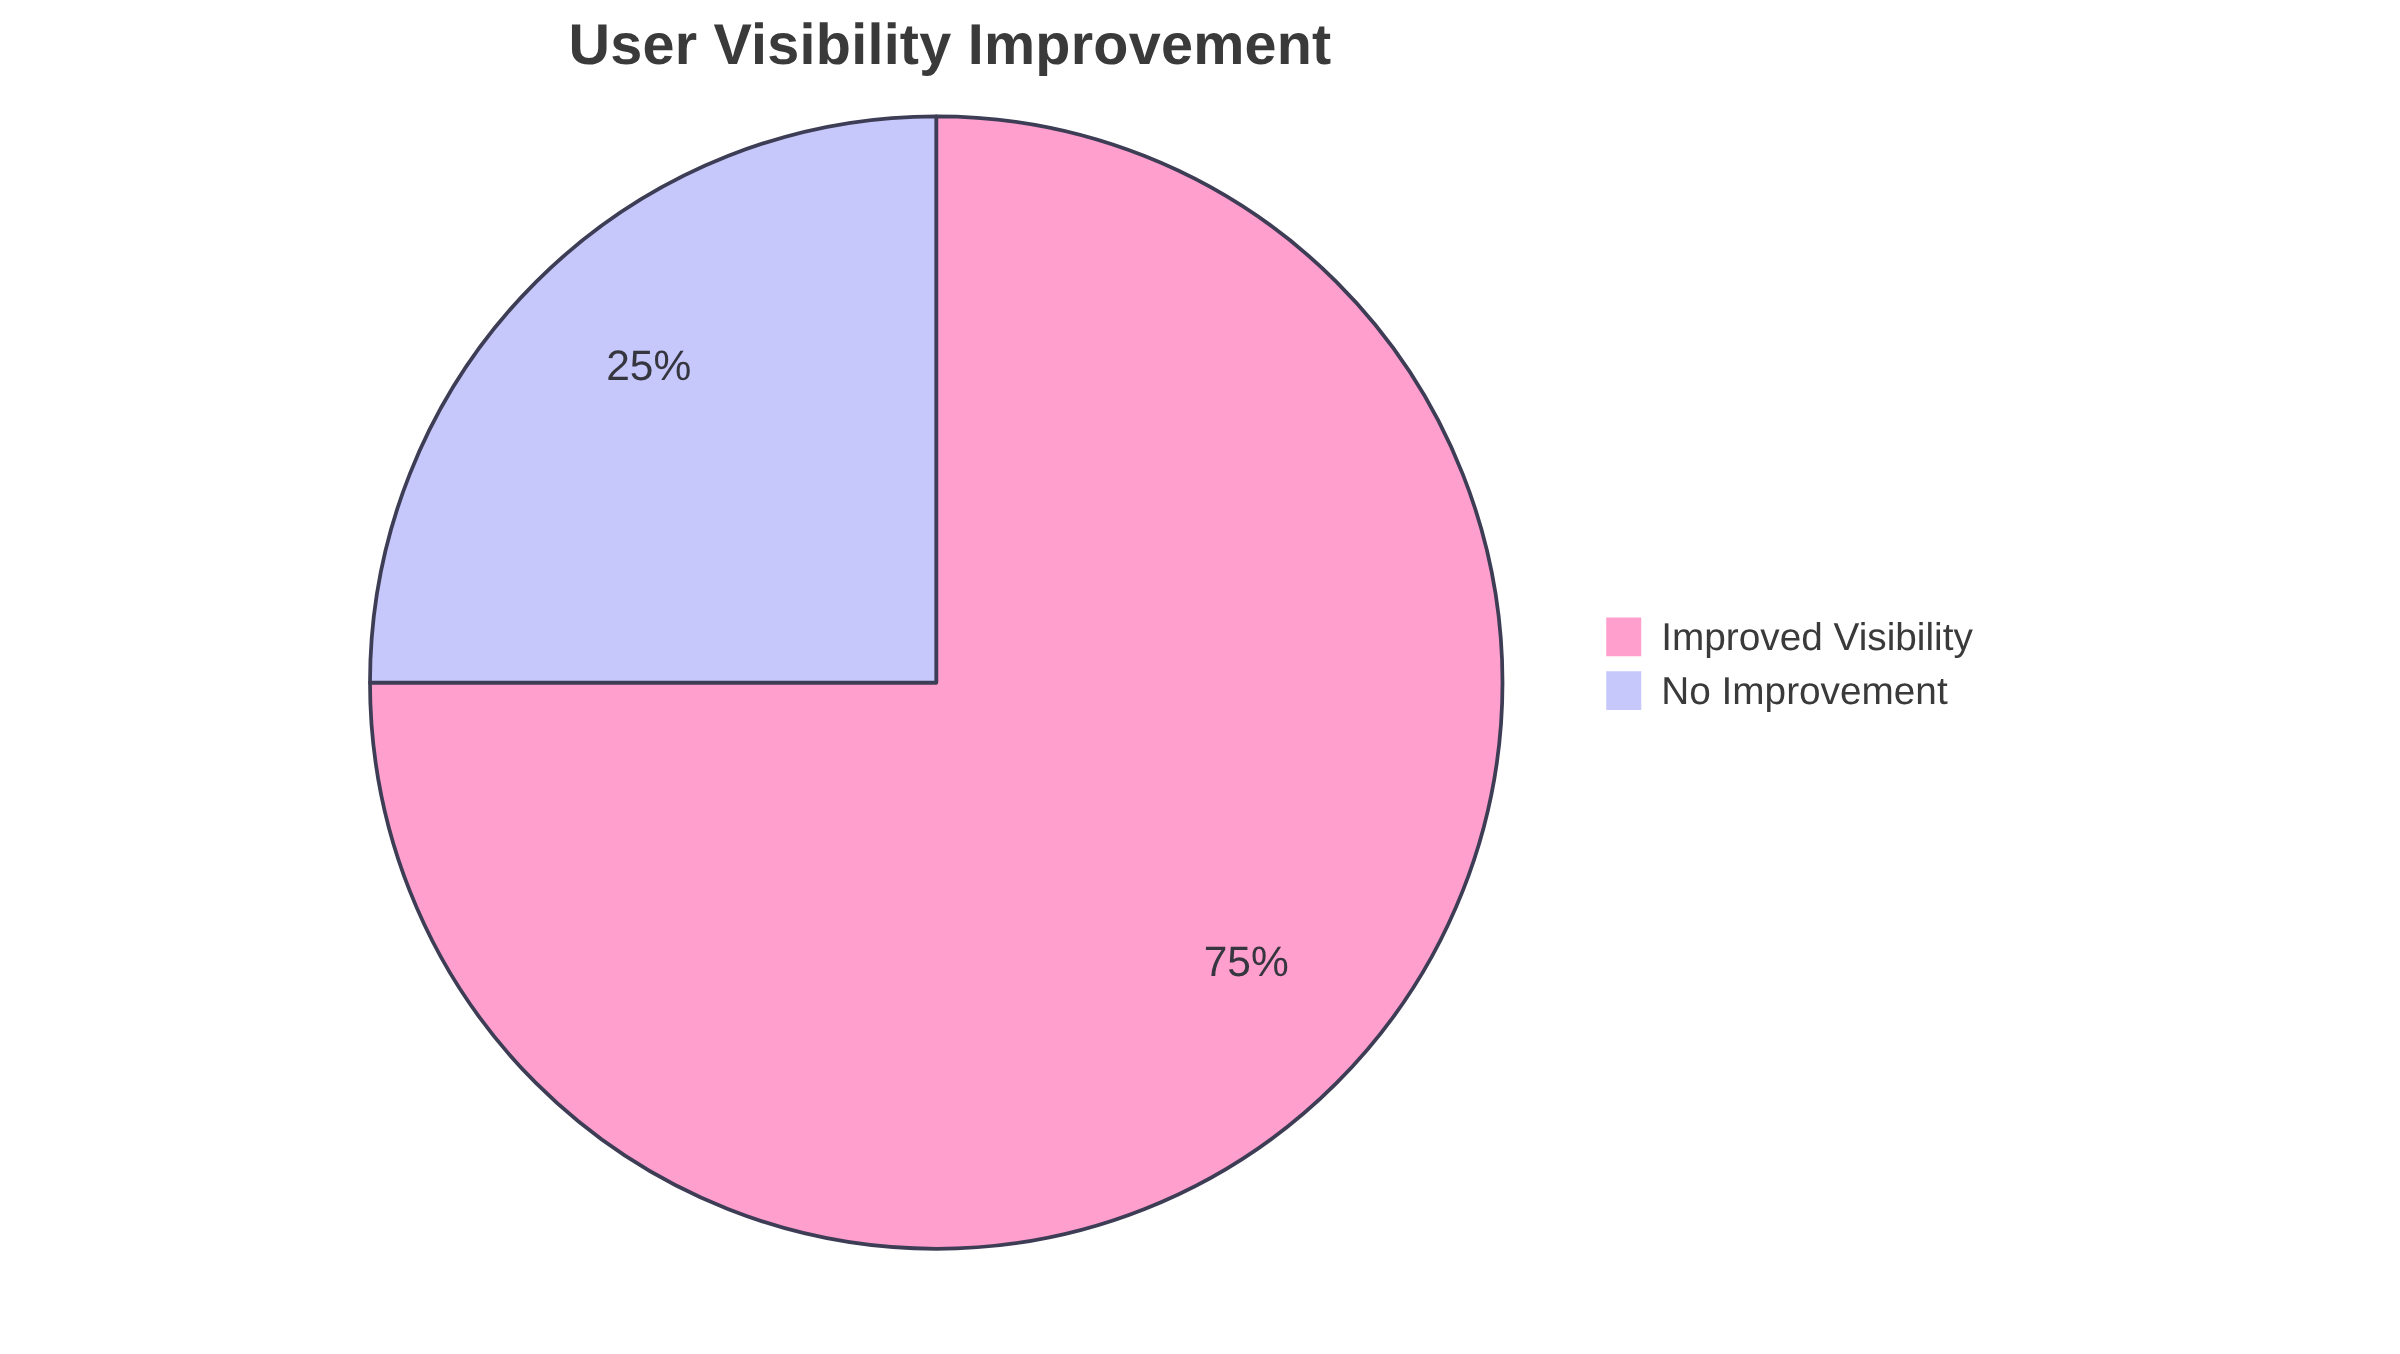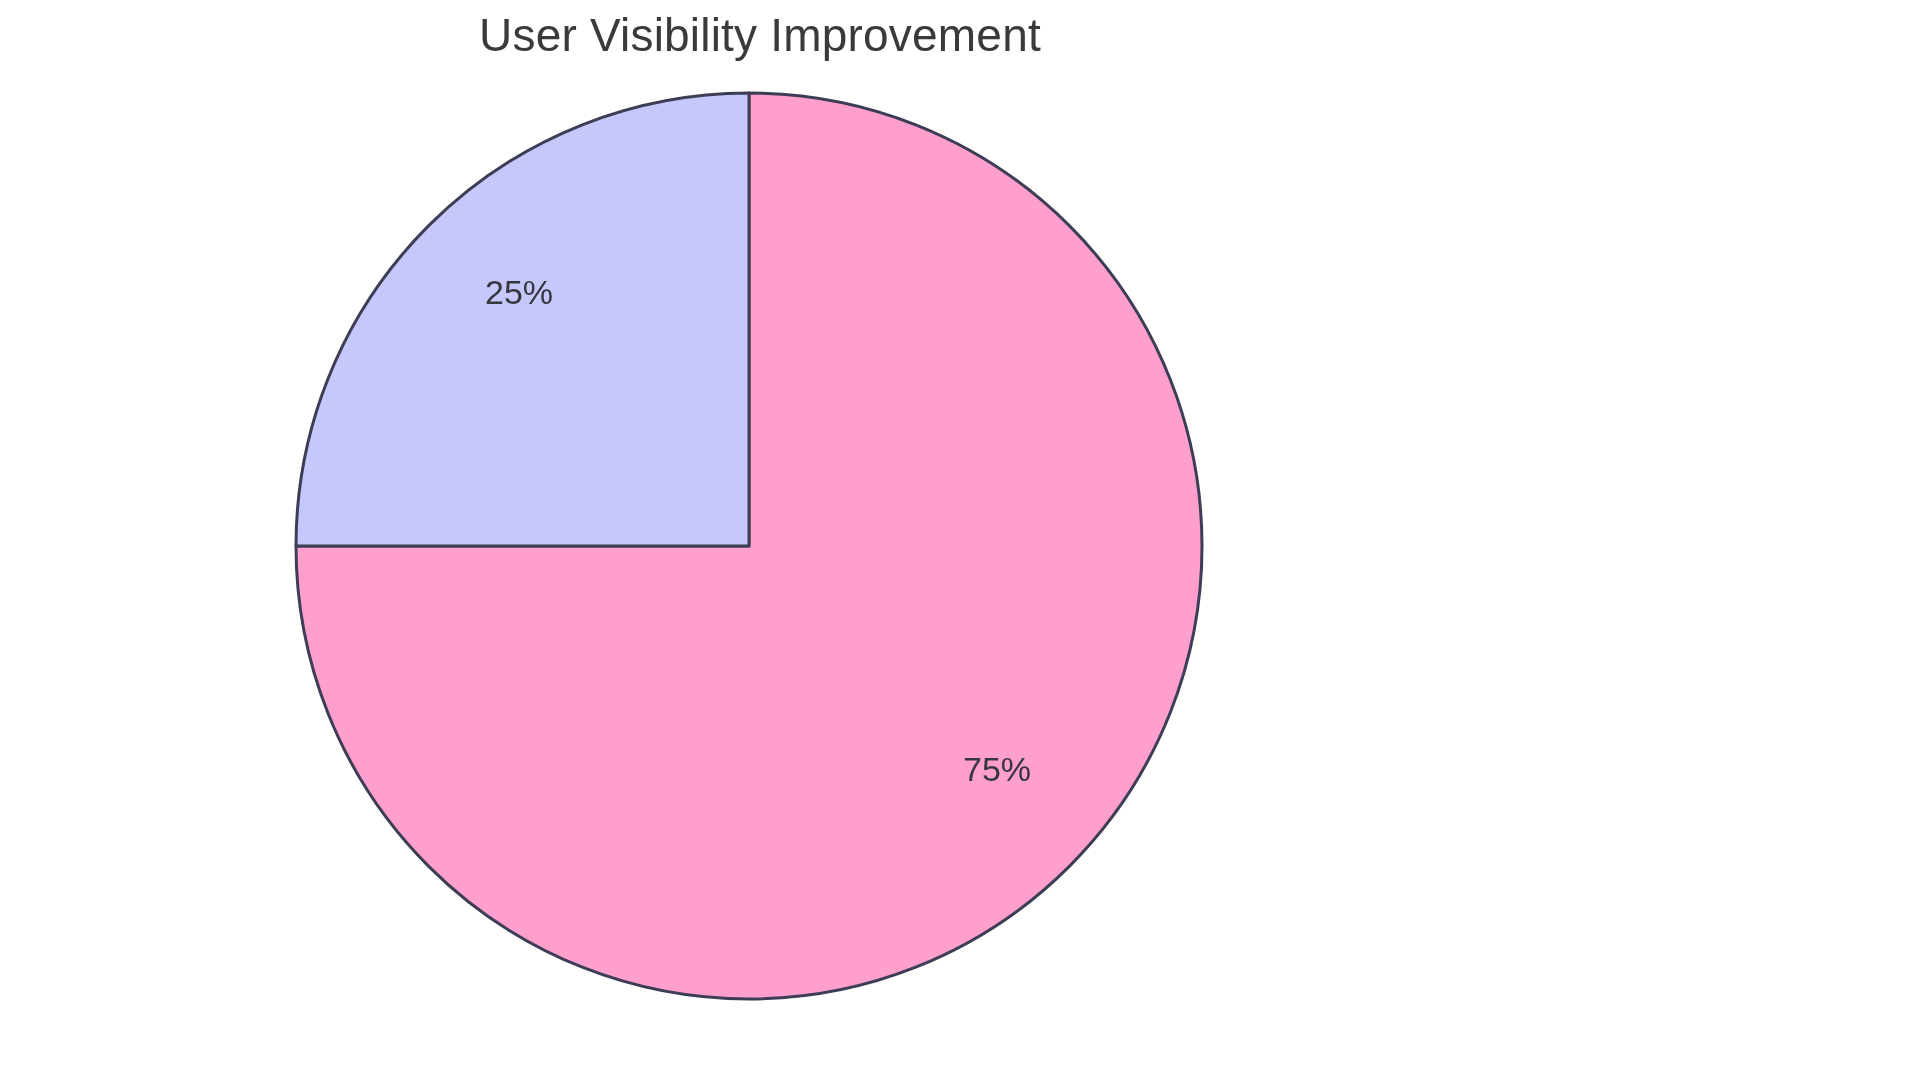--- a/index.html
+++ b/index.html
@@ -23,21 +23,21 @@
     height: 1083px;
     background: #ffffff;
   }
   #chart-title {
     position: absolute;
     left: 0;
     top: 8px;
     width: 1520px;
     text-align: center;
     font-size: 46px;
-    font-weight: 400;
+    font-weight: 700;
     color: #3a3a3a;
     letter-spacing: 0.2px;
     white-space: nowrap;
   }
   #pie-svg {
     position: absolute;
     left: 0;
     top: 0;
   }
   .slice-label {
@@ -82,13 +82,26 @@
 
     <path id="slice-0" d="M 749 546 L 749 93 A 453 453 0 1 1 296 546 Z" fill="#ff9fce" stroke="#3d3d56" stroke-width="3" stroke-linejoin="round"></path>
 
     <path id="slice-1" d="M 749 546 L 296 546 A 453 453 0 0 1 749 93 Z" fill="#c6c7fb" stroke="#3d3d56" stroke-width="3" stroke-linejoin="round"></path>
 
     <text class="slice-label" x="997" y="772" text-anchor="middle" dominant-baseline="middle">75%</text>
 
     <text class="slice-label" x="519" y="295" text-anchor="middle" dominant-baseline="middle">25%</text>
   </svg>
 
+  <div id="legend">
+
+    <div class="legend-row">
+      <span class="legend-swatch" style="background:#ff9fce"></span>
+      <span class="legend-label">Improved Visibility</span>
+    </div>
+
+    <div class="legend-row">
+      <span class="legend-swatch" style="background:#c6c7fb"></span>
+      <span class="legend-label">No Improvement</span>
+    </div>
+
+  </div>
 </div>
 
 </body></html>

